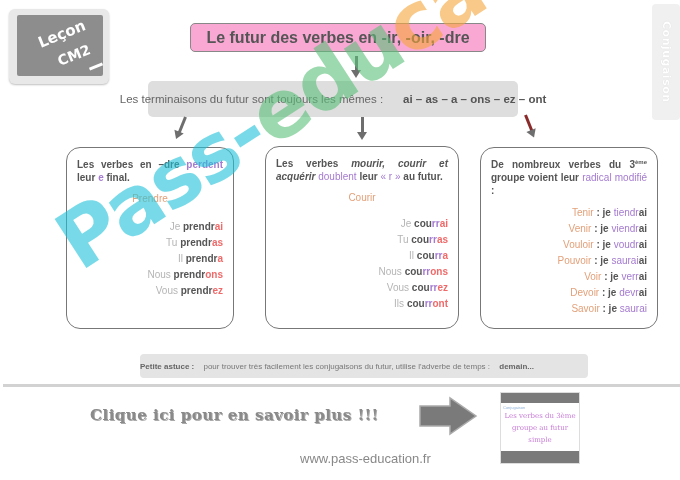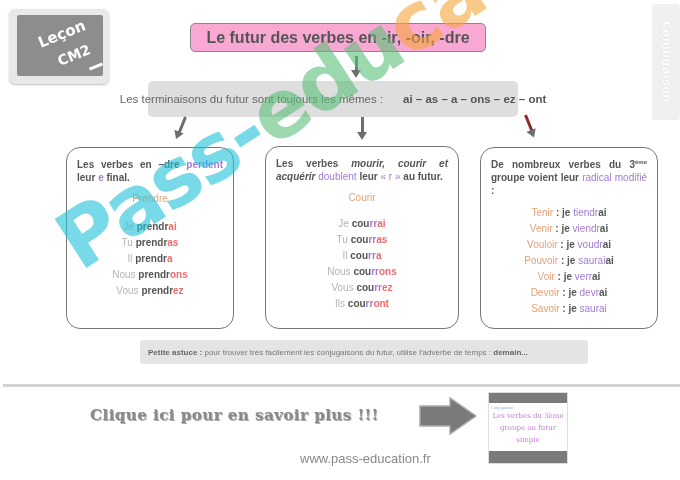--- a/index.html
+++ b/index.html
@@ -62,49 +62,49 @@
   .card {
     position: absolute; border: 1px solid #777; border-radius: 14px; background: #fff;
     padding: 10px 10px; font-size: 10px; line-height: 13px; color: #555;
   }
   .card p.intro { font-weight: bold; text-align: justify; }
   .card .purple { color: #a47bd0; font-weight: bold; }
   .card .orange { color: #e3a079; font-weight: bold; }
   .card .red { color: #f06a6a; font-weight: bold; }
   .card .grey { color: #b5b5b5; font-weight: normal; }
   .card .dark { color: #555; font-weight: bold; }
-  .conj-line { text-align: center; line-height: 16px; font-size: 10px; }
+  .conj-line { text-align: right; line-height: 16px; font-size: 10px; }
   .verb-head { text-align: center; margin-top: 8px; }
 
   .card1 { left: 66px; top: 147px; width: 168px; height: 182px; }
   .card2 { left: 265px; top: 146px; width: 194px; height: 183px; }
   .card3 { left: 480px; top: 147px; width: 178px; height: 182px; }
 
   .sup { font-size: 6px; vertical-align: super; line-height: 0; }
 
   
   .tip-bar {
-    left: 140px; top: 340px; width: 448px; height: 24px;
+    left: 140px; top: 354px; width: 448px; height: 24px;
     background: #e4e4e4; border-radius: 4px;
-    display: flex; align-items: center; padding-left: 8px;
-    font-size: 8px; color: #777; white-space: nowrap;
+    display: flex; align-items: center; 
+    font-size: 8px; color: #777; white-space: nowrap; gap: 7px;
   }
   .tip-bar b { color: #666; }
 
   .divider { left: 3px; top: 384px; width: 677px; height: 3px; background: #d2d2d2; }
 
   
   .cta-text {
     left: 90px; top: 406px; font: bold 15px "DejaVu Serif", serif; color: #8a8a8a;
     letter-spacing: 0.5px; text-shadow: 1px 1px 0 #aaa;
   }
   .cta-arrow { left: 418px; top: 396px; width: 60px; height: 40px; }
 
   .thumb {
-    left: 488px; top: 392px; width: 80px; height: 72px; background: #fff;
+    left: 500px; top: 392px; width: 80px; height: 72px; background: #fff;
     border: 1px solid #ddd; overflow: hidden;
   }
   .thumb .band { height: 10px; background: #7a7a7a; }
   .thumb .band.bottom { position: absolute; bottom: 0; left: 0; right: 0; height: 12px; }
   .thumb .small { font-size: 4px; color: #8fb3d9; padding: 2px 2px 0; }
   .thumb .t { font: 7px "DejaVu Serif", serif; color: #c87ed6; text-align: center; line-height: 12px; }
 
   .footer-url { left: 300px; top: 451px; font-size: 13px; color: #888; }
 
   

